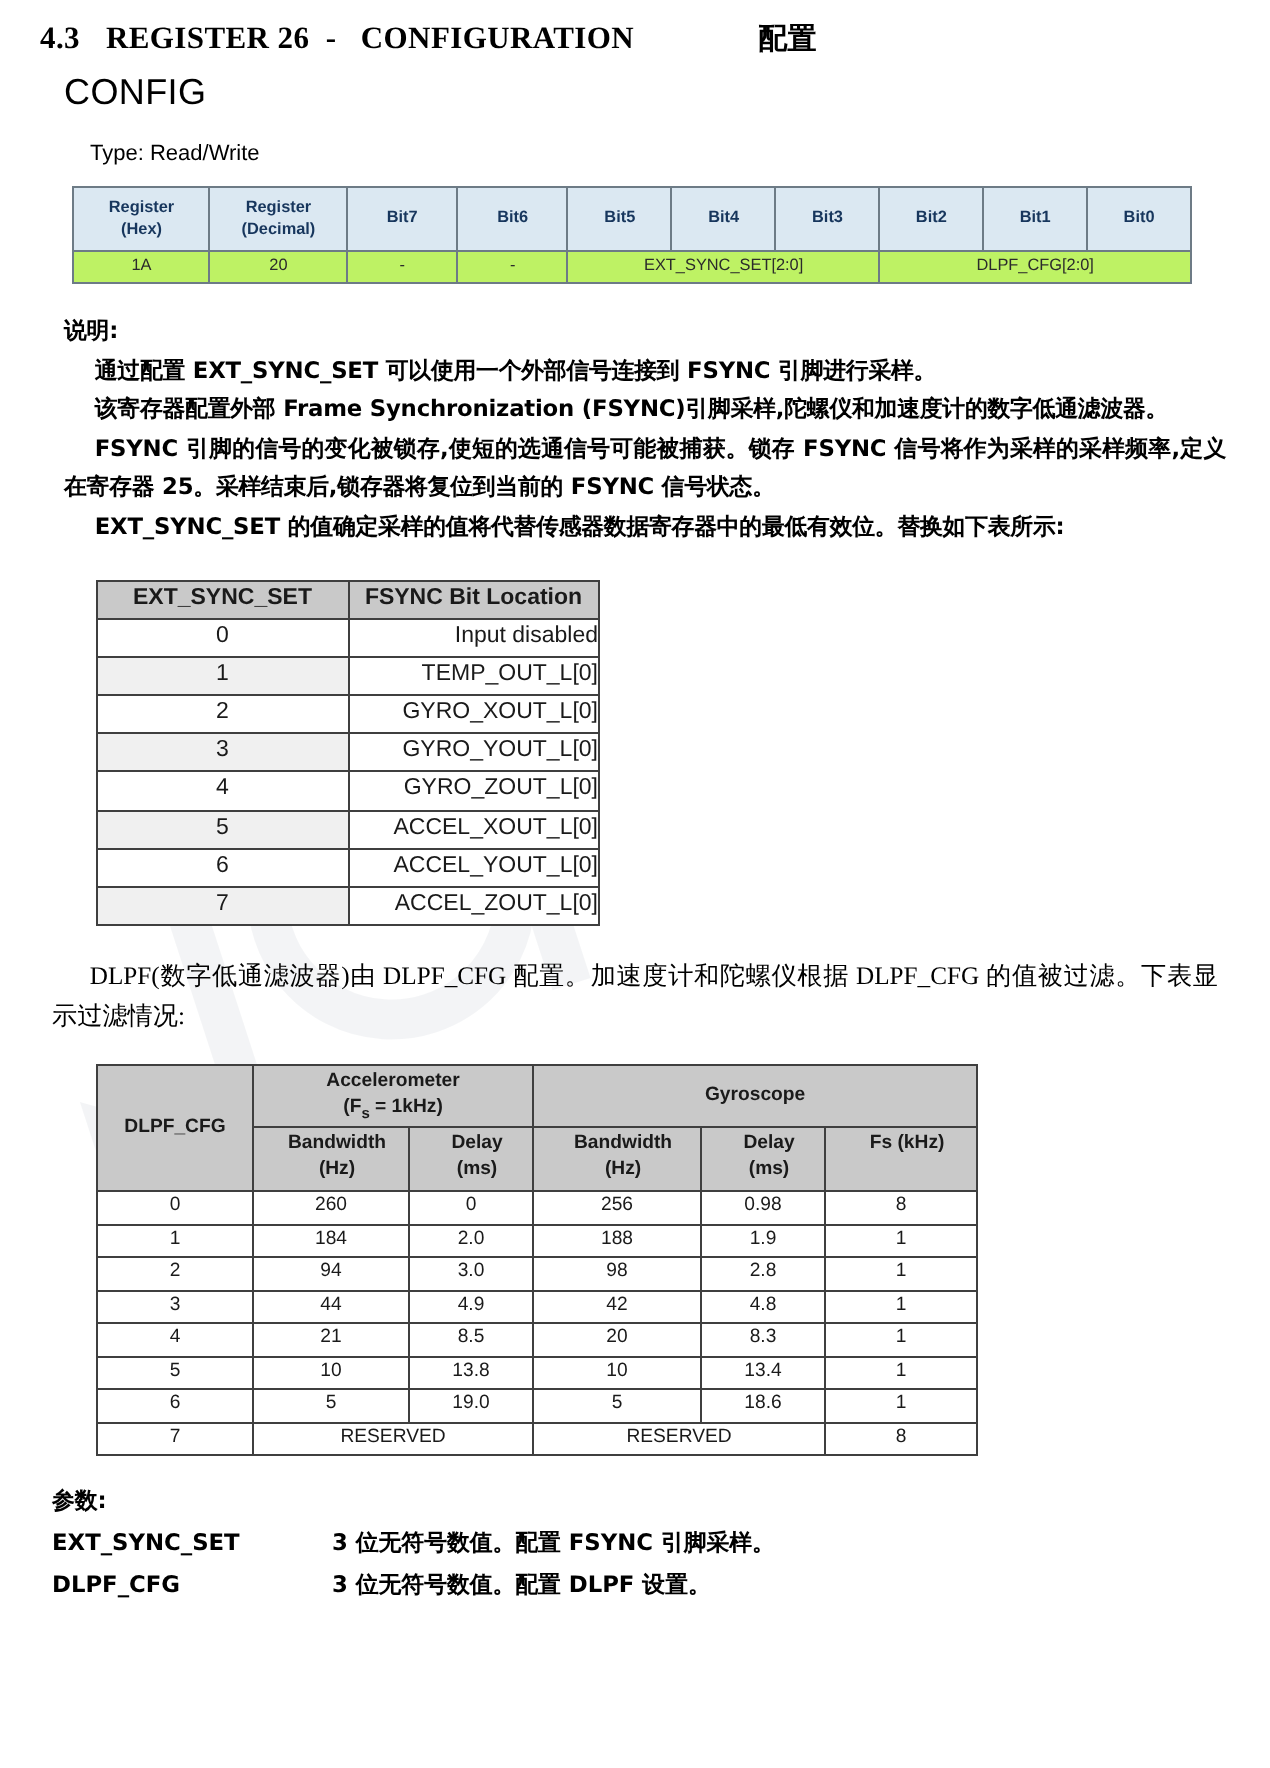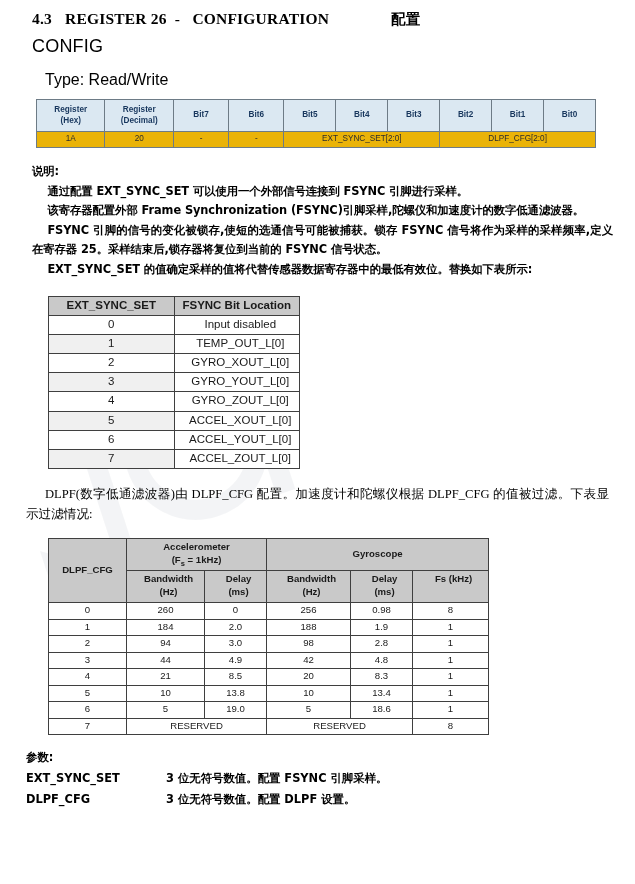--- a/index.html
+++ b/index.html
@@ -38,41 +38,40 @@
 
   
   .sec-head {
     display: flex;
     align-items: baseline;
     padding: 10px 0 0 20px;
     font-family: "Liberation Serif", "DejaVu Serif", serif;
     font-weight: bold;
     font-size: 15.5px;
     letter-spacing: 0.2px;
-    margin-left: 12px;
   }
   .sec-num { margin-right: 13px; }
   .sec-title { white-space: pre; }
   .sec-cn {
     margin-left: 62px;
     font-family: "DejaVu Sans", "Liberation Sans", sans-serif;
     font-weight: bold;
     font-size: 14.5px;
   }
 
   .reg-name {
     padding: 7px 0 0 32px;
     font-family: "Liberation Sans", "DejaVu Sans", sans-serif;
     font-size: 18px;
     letter-spacing: 0.2px;
   }
   .reg-type {
     padding: 14px 0 0 45px;
     font-family: "Liberation Sans", "DejaVu Sans", sans-serif;
-    font-size: 16px;
+    font-size: 11px;
   }
 
   
   .reg-wrap { padding: 10px 0 0 36px; }
   table.reg {
     border-collapse: collapse;
     width: 560px;
     table-layout: fixed;
     font-family: "Liberation Sans", "DejaVu Sans", sans-serif;
     font-size: 8.2px;
@@ -83,21 +82,21 @@
     text-align: center;
     vertical-align: middle;
     padding: 0;
     line-height: 1.25;
   }
   table.reg thead th {
     background: #dbe8f2;
     height: 31px;
   }
   table.reg tbody td {
-    background: #eab308;
+    background: #bef264;
     height: 15px;
     color: #2b2b2b;
   }
   .hdr2 { display: block; }
 
   
   .para-block {
     padding: 0 22px 0 32px;
     font-family: "DejaVu Sans", "Liberation Sans", sans-serif;
     font-weight: bold;
@@ -124,21 +123,21 @@
     border: 1px solid #3f3f3f;
     padding: 1px 0 2px 0;
     line-height: 1.32;
   }
   table.t1 thead th {
     background: #c9c9c9;
     font-weight: bold;
     text-align: center;
   }
   table.t1 td.num { text-align: center; width: 100px; }
-  table.t1 td.loc { text-align: center; padding-left: 7px; }
+  table.t1 td.loc { text-align: right; padding-left: 7px; }
   table.t1 tbody tr:nth-child(even) td.num { background: #f0f0f0; }
   table.t1 tbody tr:nth-child(odd)  td.num { background: #ffffff; }
   table.t1 tbody td.loc { background: #ffffff; }
 
   
   .dlpf-para {
     padding: 15px 26px 0 26px;
     font-family: "Liberation Serif", "DejaVu Serif", serif;
     font-size: 12.6px;
     line-height: 20px;

